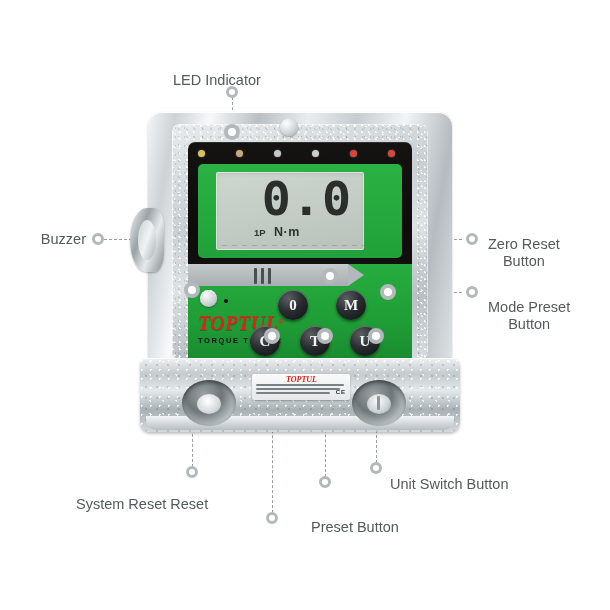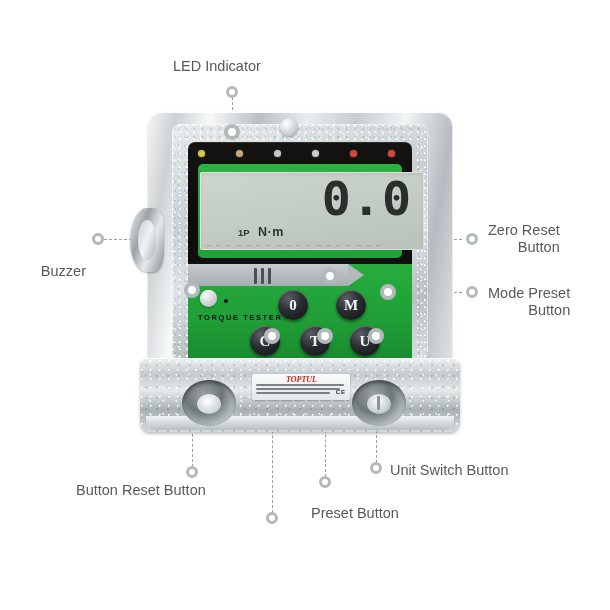--- a/index.html
+++ b/index.html
@@ -3,21 +3,21 @@
 <meta charset="utf-8">
 <style>
   html,body{margin:0;padding:0;background:#ffffff;}
   body{width:610px;height:610px;position:relative;overflow:hidden;
        font-family:"Liberation Sans",sans-serif;color:#4a4a4a;}
 
   #stage{position:absolute;left:0;top:0;width:610px;height:610px;}
 
   
   .callout{position:absolute;font-size:14.5px;line-height:17px;color:#555a5c;white-space:pre;}
-  .callout.r{text-align:right;}
+  .callout.r{text-align:center;margin-top:14px;}
   .callout.l{text-align:right;}
 
   
   .ring{position:absolute;width:12px;height:12px;border-radius:50%;
         background:#ffffff;border:3.5px solid #b3b8ba;box-sizing:border-box;}
 
   
   .lead{position:absolute;}
   .lead.h{height:0;border-top:1.5px dashed #9aa0a2;}
   .lead.v{width:0;border-left:1.5px dashed #9aa0a2;}
@@ -60,21 +60,21 @@
   .led{position:absolute;top:0;width:7px;height:7px;border-radius:50%;
        box-shadow:0 0 2px rgba(255,255,255,.35);}
 
   
   .greenplate{position:absolute;left:48px;top:152px;width:224px;height:106px;border-radius:0 0 7px 7px;
     background:linear-gradient(180deg,#26ad3e 0%,#1f9d36 55%,#18862d 100%);}
   
   .lcdsurround{position:absolute;left:58px;top:52px;width:204px;height:94px;border-radius:5px;
     background:linear-gradient(180deg,#2bb243 0%,#20a139 100%);
     box-shadow:0 1px 0 rgba(0,0,0,.25);}
-  .lcd{position:absolute;left:2px;top:8px;width:224px;height:78px;border-radius:2px;
+  .lcd{position:absolute;left:18px;top:8px;width:148px;height:78px;border-radius:2px;
     background:linear-gradient(170deg,#cdd6cf 0%,#c3ccc4 55%,#b9c2ba 100%);
     box-shadow:inset 0 0 0 1px rgba(255,255,255,.5), inset 0 2px 4px rgba(0,0,0,.1);
     overflow:hidden;}
   .lcd-digits{position:absolute;right:12px;top:4px;font-family:"DejaVu Sans Mono",monospace;
     font-weight:700;font-size:46px;line-height:46px;color:#2b2f2c;letter-spacing:1px;
     transform:scaleX(1.05);transform-origin:right top;}
   .lcd-sub{position:absolute;left:58px;top:53px;font-family:"Liberation Sans",sans-serif;
     font-weight:700;font-size:12.5px;color:#2f332f;letter-spacing:.5px;}
   .lcd-1p{position:absolute;left:38px;top:55px;font-family:"Liberation Sans",sans-serif;
     font-weight:700;font-size:9.5px;color:#2f332f;}
@@ -200,20 +200,21 @@
     <div class="grille">
       <span style="left:0px;"></span>
         <span style="left:7px;"></span>
         <span style="left:14px;"></span>
     </div>
 
     <div class="sysbtn"></div>
     <div class="tinyhole"></div>
 
     <div class="logo">
+      <div><span class="mark">TOPTUL</span><span class="reg">®</span></div>
       <div class="sub">TORQUE TESTER</div>
     </div>
 
     <div class="btn" style="left:138px;top:178px;">0</div>
     <div class="btn" style="left:196px;top:178px;">M</div>
     <div class="btn" style="left:110px;top:214px;">C</div>
     <div class="btn" style="left:160px;top:214px;">T</div>
     <div class="btn" style="left:210px;top:214px;">U</div>
 
     <div class="base"></div>
@@ -242,22 +243,22 @@
   <div class="ring" style="left:186px;top:466px;"></div>
   <div class="ring" style="left:184px;top:282px;width:16px;height:16px;border-width:4px;"></div>
   <div class="ring" style="left:266px;top:512px;"></div>
   <div class="ring" style="left:264px;top:328px;width:16px;height:16px;border-width:4px;"></div>
   <div class="ring" style="left:319px;top:476px;"></div>
   <div class="ring" style="left:317px;top:328px;width:16px;height:16px;border-width:4px;"></div>
   <div class="ring" style="left:370px;top:462px;"></div>
   <div class="ring" style="left:368px;top:328px;width:16px;height:16px;border-width:4px;"></div>
 
   <div class="callout r" style="left:173px;top:58px;">LED Indicator</div>
-  <div class="callout l" style="left:0px;top:231px;width:86px;margin-top:32px;">Buzzer</div>
+  <div class="callout l" style="left:0px;top:231px;width:86px;">Buzzer</div>
   <div class="callout r" style="left:488px;top:222px;">Zero Reset
 Button</div>
   <div class="callout r" style="left:488px;top:285px;">Mode Preset
 Button</div>
-  <div class="callout r" style="left:76px;top:482px;">Button Reset Button</div>
+  <div class="callout r" style="left:76px;top:482px;">System Reset Reset</div>
   <div class="callout r" style="left:311px;top:505px;">Preset Button</div>
   <div class="callout r" style="left:390px;top:462px;">Unit Switch Button</div>
 
 </div>
 
 </body></html>

